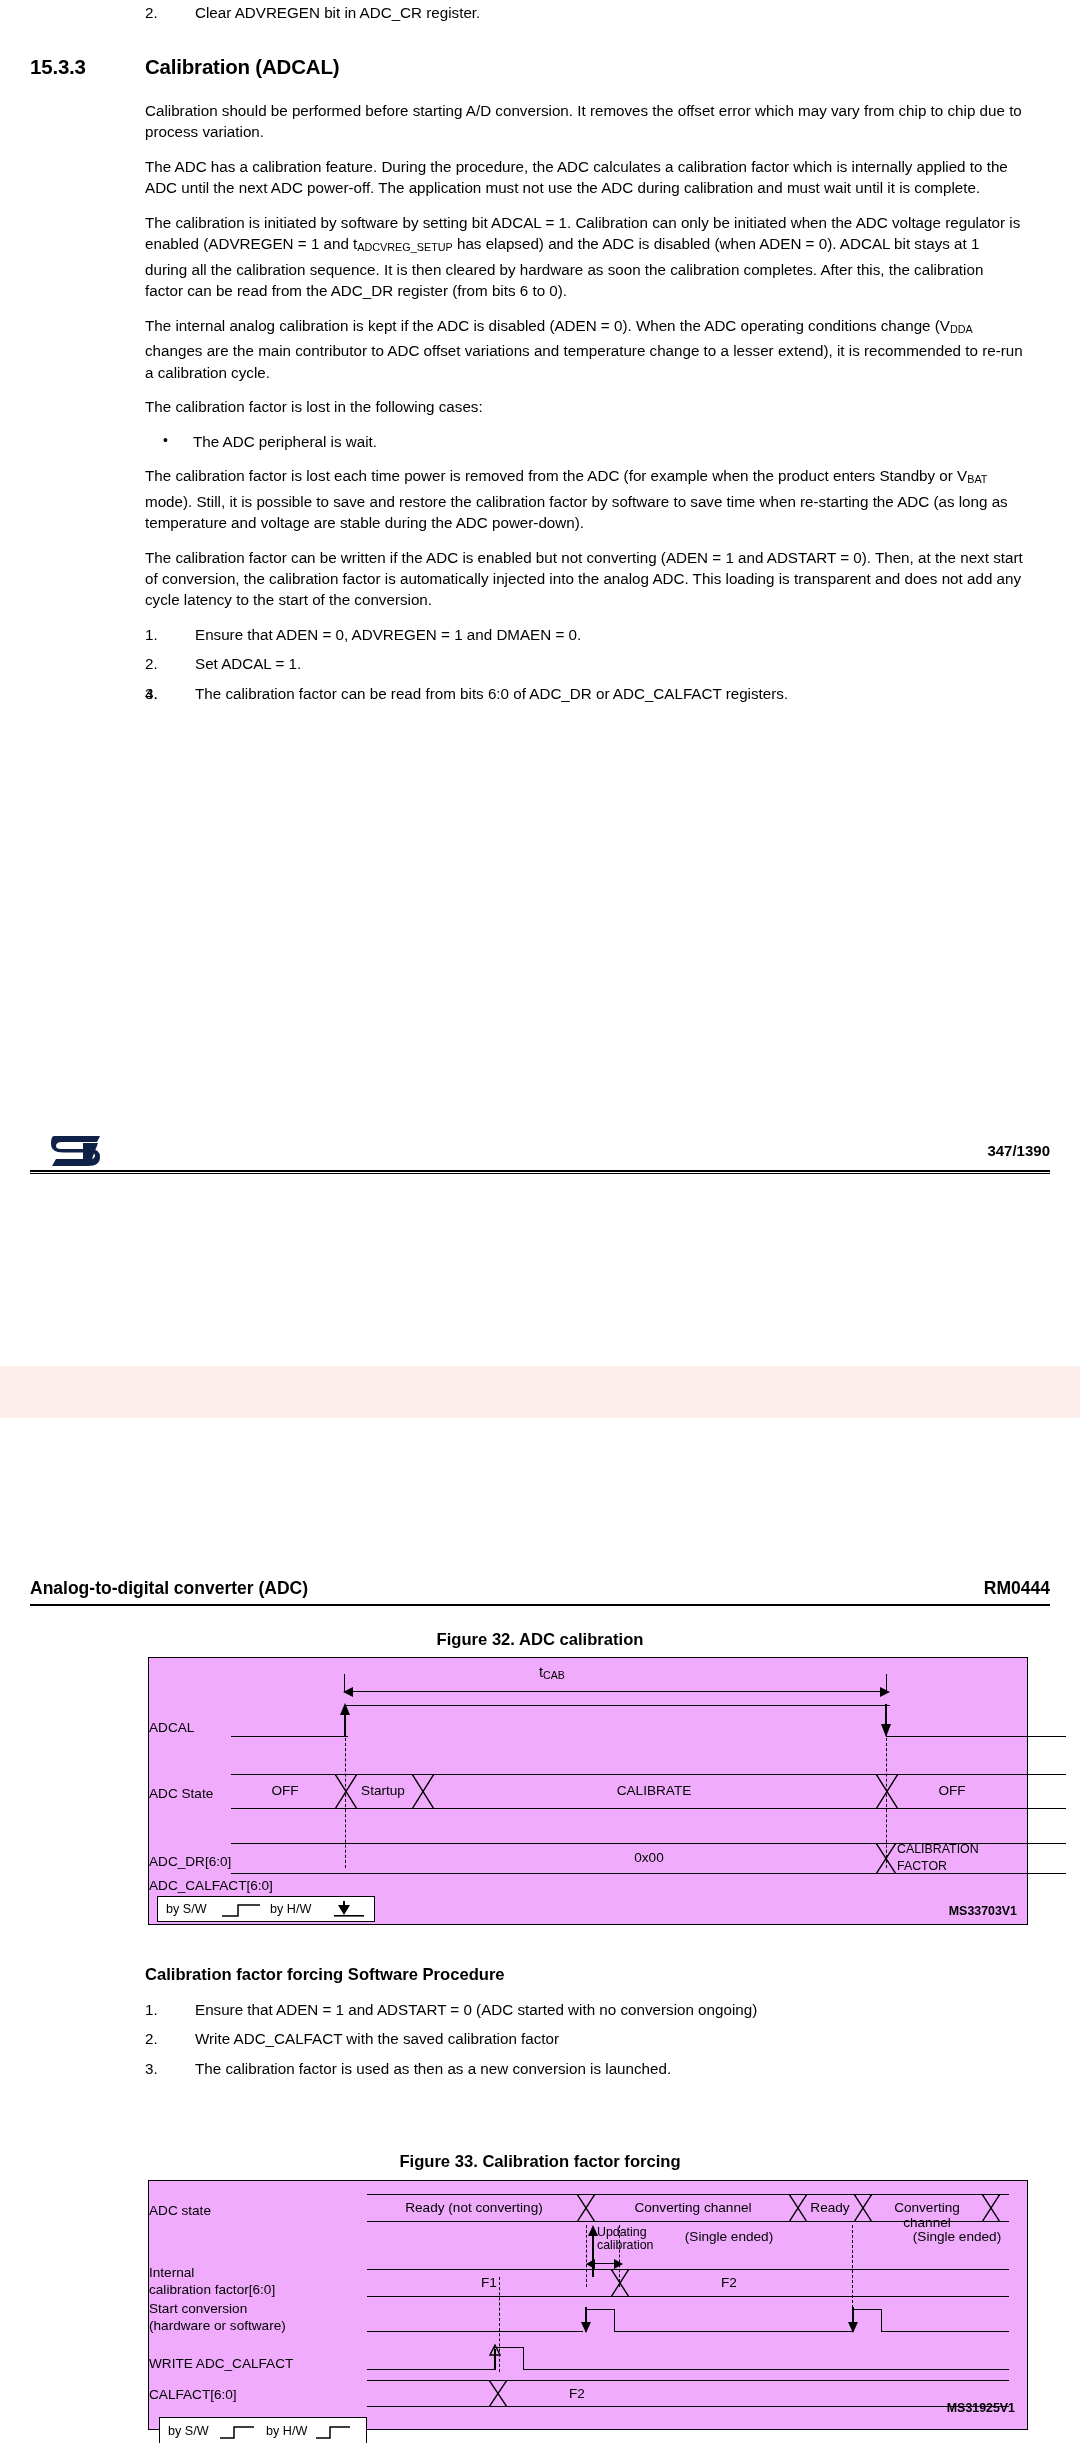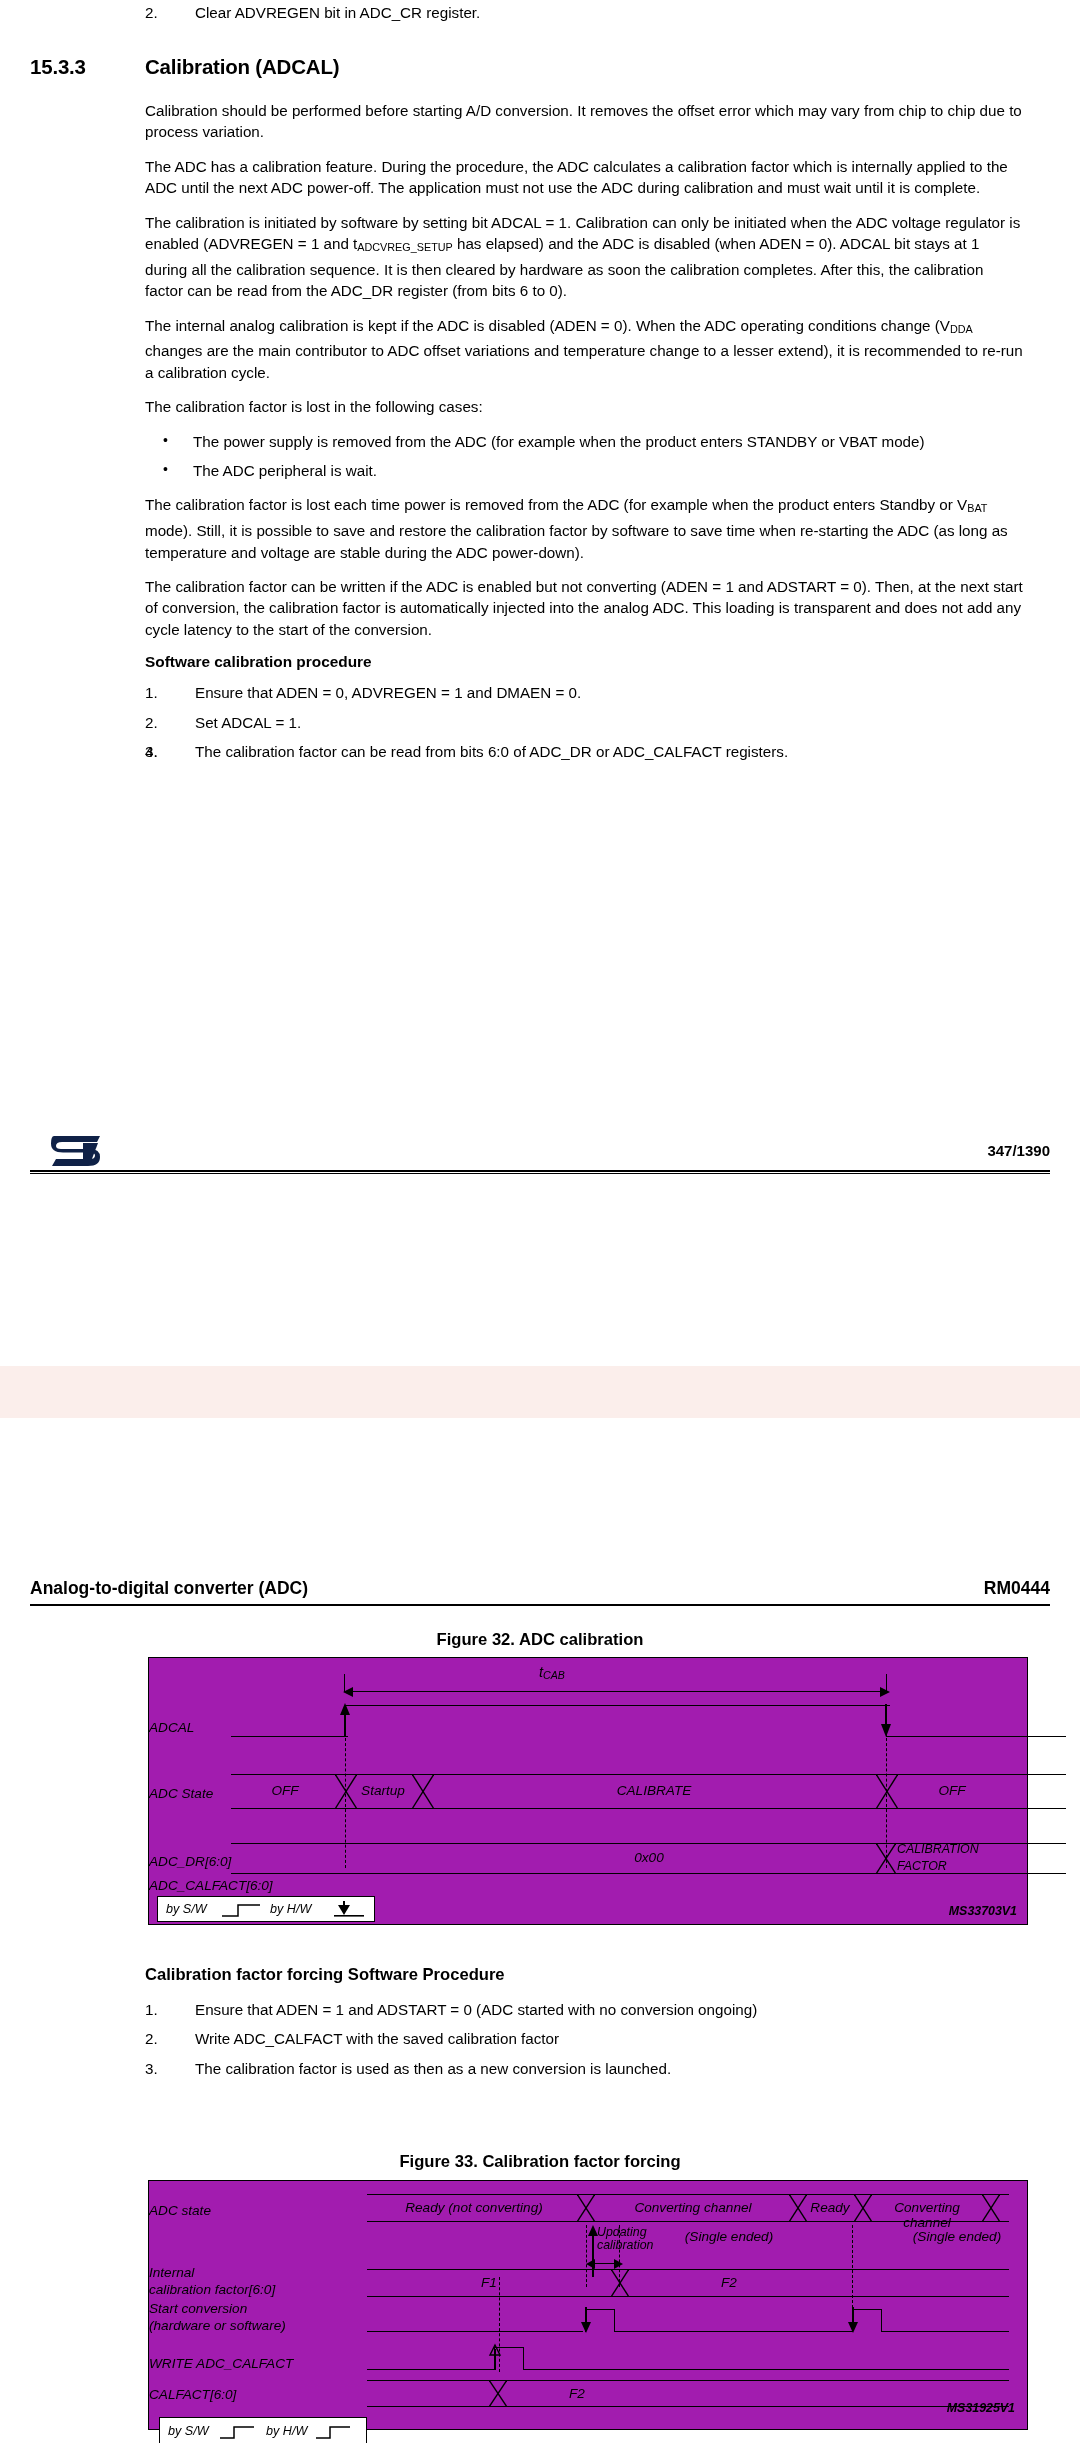--- a/index.html
+++ b/index.html
@@ -80,21 +80,21 @@
   .pghead-left { position: absolute; left: 0; top: 0; font-weight: bold; font-size: 17.5px; }
   .pghead-right { position: absolute; right: 0; top: 0; font-weight: bold; font-size: 17.5px; text-align: center; }
   .pghead-rule { position: absolute; left: 0; right: 0; top: 26px; border-top: 2.6px solid #000; }
 
   .fig-title {
     position: absolute; left: 0; width: 1080px; text-align: center;
     font-weight: bold; font-size: 16.6px;
   }
 
   .fig-box {
-    position: absolute; border: 1.6px solid #000; background: #a21caf; font-style: italic;
+    position: absolute; border: 1.6px solid #000; background: #f0abfc;
   }
 
   .wf-label {
     position: absolute; font-size: 13.6px; line-height: 15px;
   }
   .wf-label.l2 { line-height: 16px; }
   .hline { position: absolute; height: 1.4px; background: #000; }
   .vline { position: absolute; width: 1.4px; background: #000; }
   .dash {
     position: absolute; width: 0; border-left: 1.4px dashed #000;
@@ -136,29 +136,27 @@
 
     <p class="para">The ADC has a calibration feature. During the procedure, the ADC calculates a calibration factor which is internally applied to the ADC until the next ADC power-off. The application must not use the ADC during calibration and must wait until it is complete.</p>
 
     <p class="para"><span>The calibration is initiated by software by setting bit ADCAL = 1. Calibration can only be initiated when the ADC voltage regulator is enabled (ADVREGEN = 1 and t</span><sub>ADCVREG_SETUP</sub><span> has elapsed) and the ADC is disabled (when ADEN = 0). ADCAL bit stays at 1 during all the calibration sequence. It is then cleared by hardware as soon the calibration completes. After this, the calibration factor can be read from the ADC_DR register (from bits 6 to 0).</span></p>
 
     <p class="para"><span>The internal analog calibration is kept if the ADC is disabled (ADEN = 0). When the ADC operating conditions change (V</span><sub>DDA</sub><span> changes are the main contributor to ADC offset variations and temperature change to a lesser extend), it is recommended to re-run a calibration cycle.</span></p>
 
     <p class="para">The calibration factor is lost in the following cases:</p>
 
     <ul class="bullets">
-      <li>The power supply is removed from the ADC (for example when the product enters STANDBY or VBAT mode)</li>
       <li>The ADC peripheral is wait.</li>
     </ul>
 
     <p class="para"><span>The calibration factor is lost each time power is removed from the ADC (for example when the product enters Standby or V</span><sub>BAT</sub><span> mode). Still, it is possible to save and restore the calibration factor by software to save time when re-starting the ADC (as long as temperature and voltage are stable during the ADC power-down).</span></p>
 
     <p class="para">The calibration factor can be written if the ADC is enabled but not converting (ADEN = 1 and ADSTART = 0). Then, at the next start of conversion, the calibration factor is automatically injected into the analog ADC. This loading is transparent and does not add any cycle latency to the start of the conversion.</p>
 
-    <div class="sub-head">Software calibration procedure</div>
 
     <ol class="numlist">
       <li><span class="nm">1.</span><span>Ensure that ADEN = 0, ADVREGEN = 1 and DMAEN = 0.</span></li>
       <li><span class="nm">2.</span><span>Set ADCAL = 1.</span></li>
       <li><span class="nm">3.</span></li>
       <li><span class="nm">4.</span><span>The calibration factor can be read from bits 6:0 of ADC_DR or ADC_CALFACT registers.</span></li>
     </ol>
   </div>
 
   <div class="footer" style="top:1128px;">

